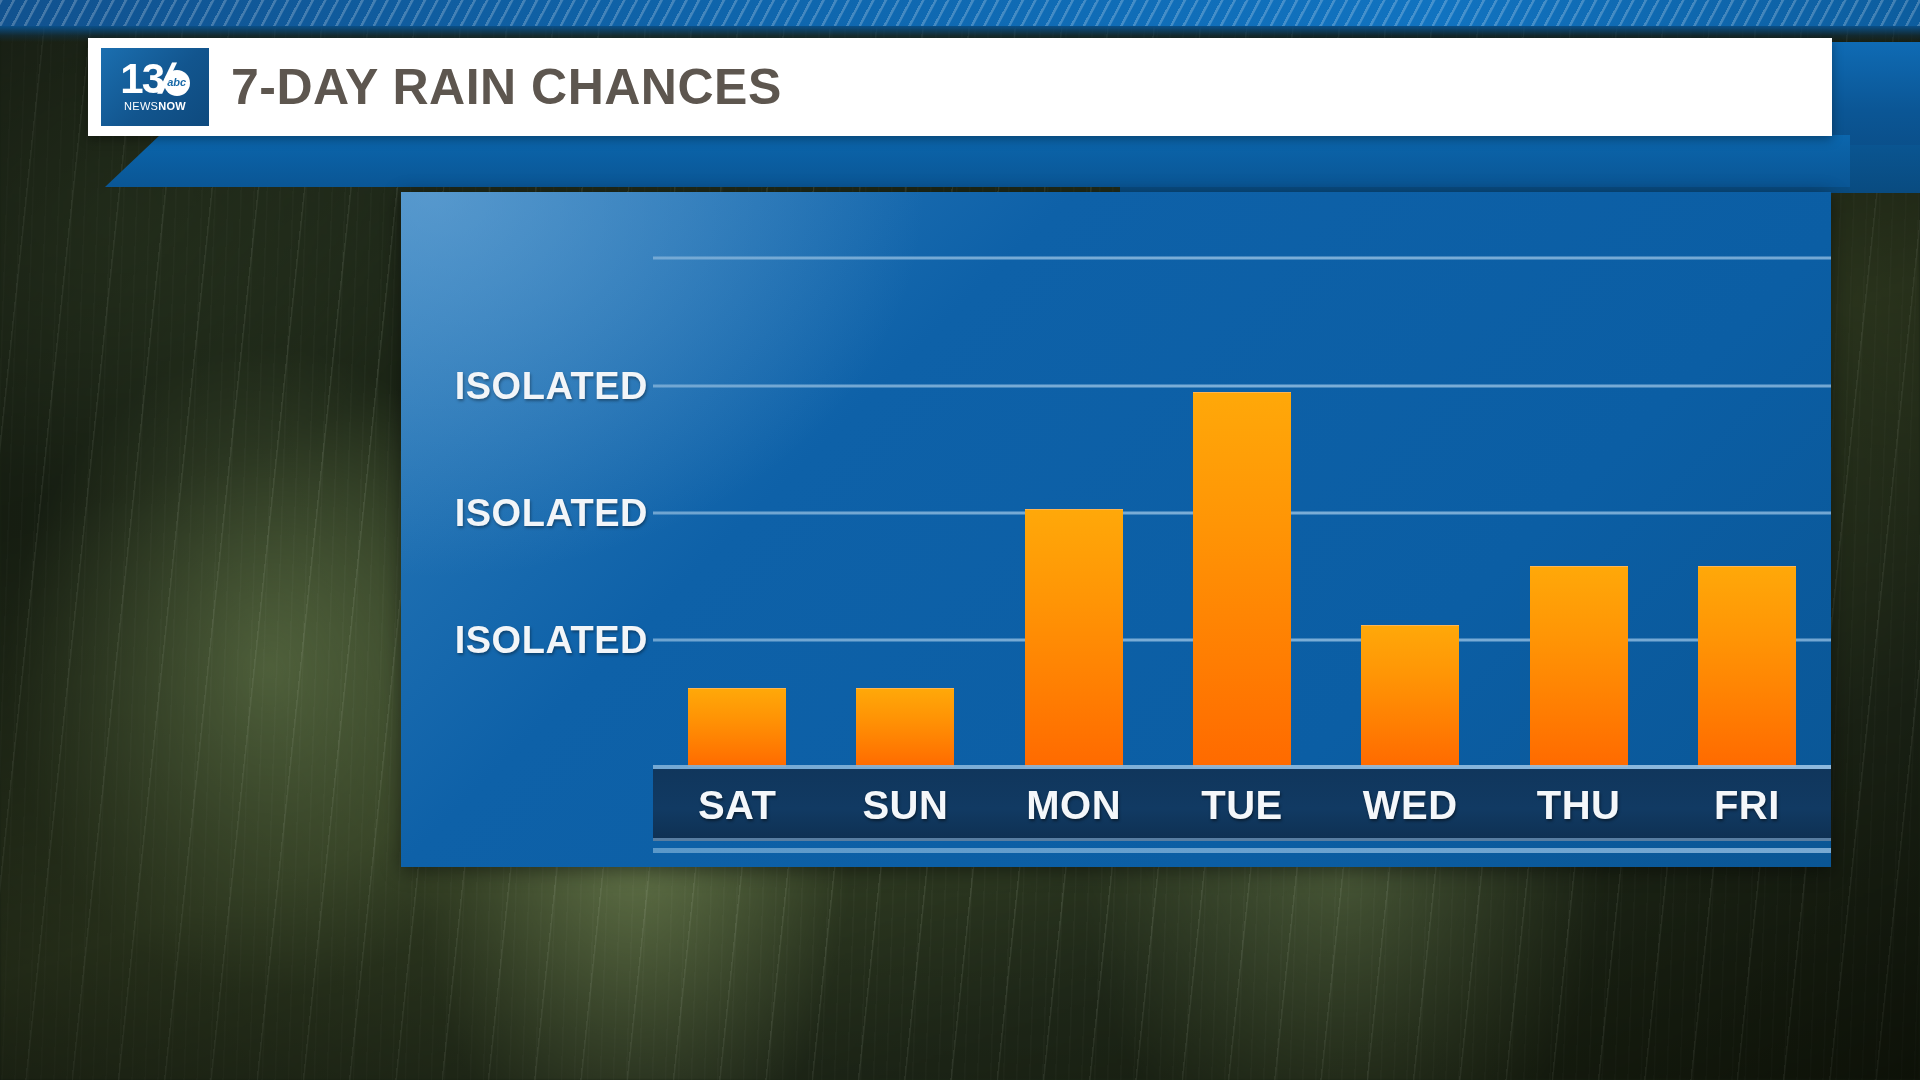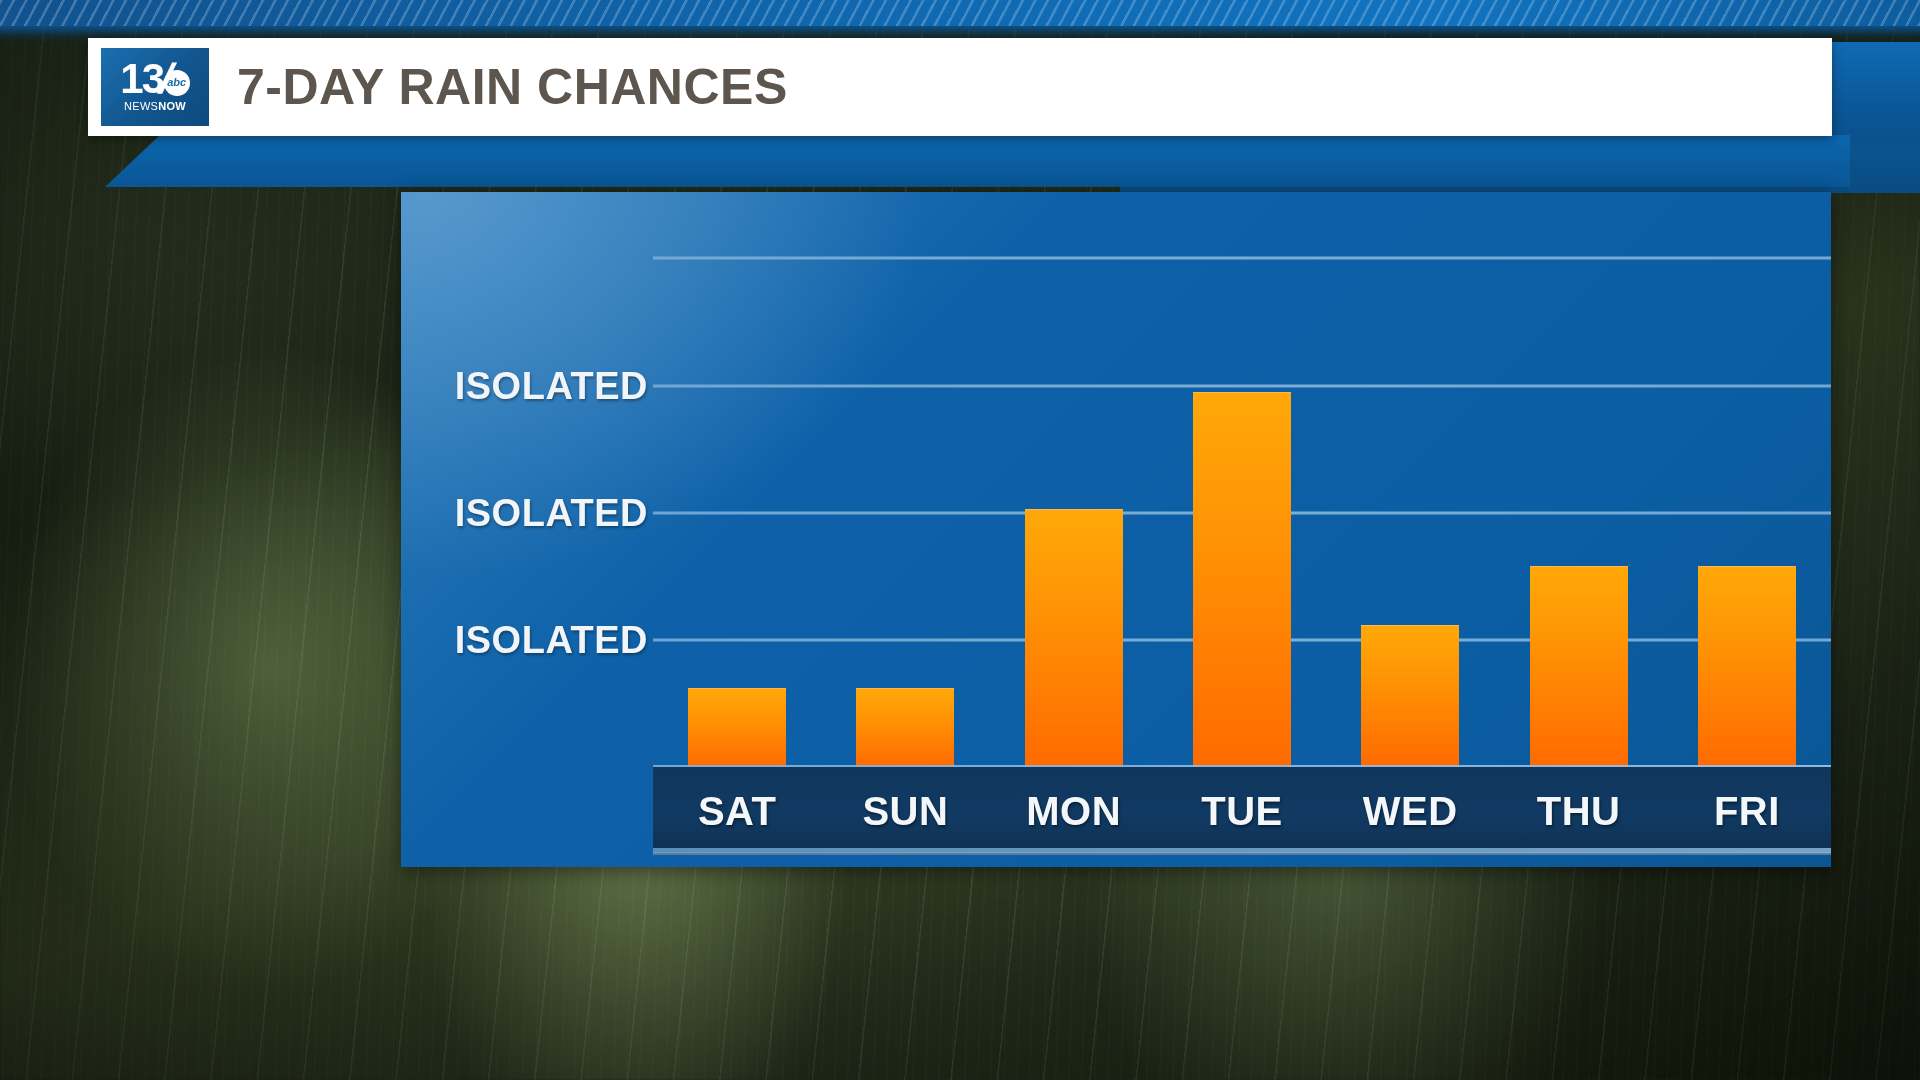--- a/index.html
+++ b/index.html
@@ -108,21 +108,21 @@
     margin-left:-10px; margin-bottom:1px;
   }
   .logo-bottom{
     color:#fff; font-size:11px; letter-spacing:.3px; margin-top:3px;
     font-family:"Liberation Sans", sans-serif;
   }
   .logo-bottom b{ font-weight:700; }
   .logo-bottom span{ font-weight:400; }
 
   .title-text{
-    margin-left:28px;
+    margin-left:22px;
     font-size:50px; font-weight:700;
     color:#5d564f; letter-spacing:.5px;
     white-space:nowrap;
     font-family:"Liberation Sans", sans-serif;
   }
 
   
   .chart-panel{
     position:absolute; left:401px; top:192px; width:1430px; height:675px;
     background:
@@ -159,21 +159,21 @@
     border-top:1px solid rgba(255,190,90,.9);
   }
 
   
   .baseline{
     position:absolute; left:252px; bottom:98px; width:1178px; height:4px;
     background:linear-gradient(90deg,#7fb0d8,#9cc4e6);
     opacity:.9;
   }
   .axis-strip{
-    position:absolute; left:252px; bottom:12px; width:1178px; height:88px;
+    position:absolute; left:252px; bottom:26px; width:1178px; height:72px;
     background:linear-gradient(180deg,#10365c 0%,#113a63 55%,#0e3052 100%);
     box-shadow:inset 0 -3px 0 rgba(150,190,225,.55);
     display:flex; align-items:center;padding-left:13px;
   }
   .day{
     position:absolute; width:98px; text-align:center;
     color:#f4f7fa; font-size:40px; font-weight:700;
     letter-spacing:.5px;
     text-shadow:1px 2px 3px rgba(0,0,0,.45);
     font-family:"Liberation Sans", sans-serif;

